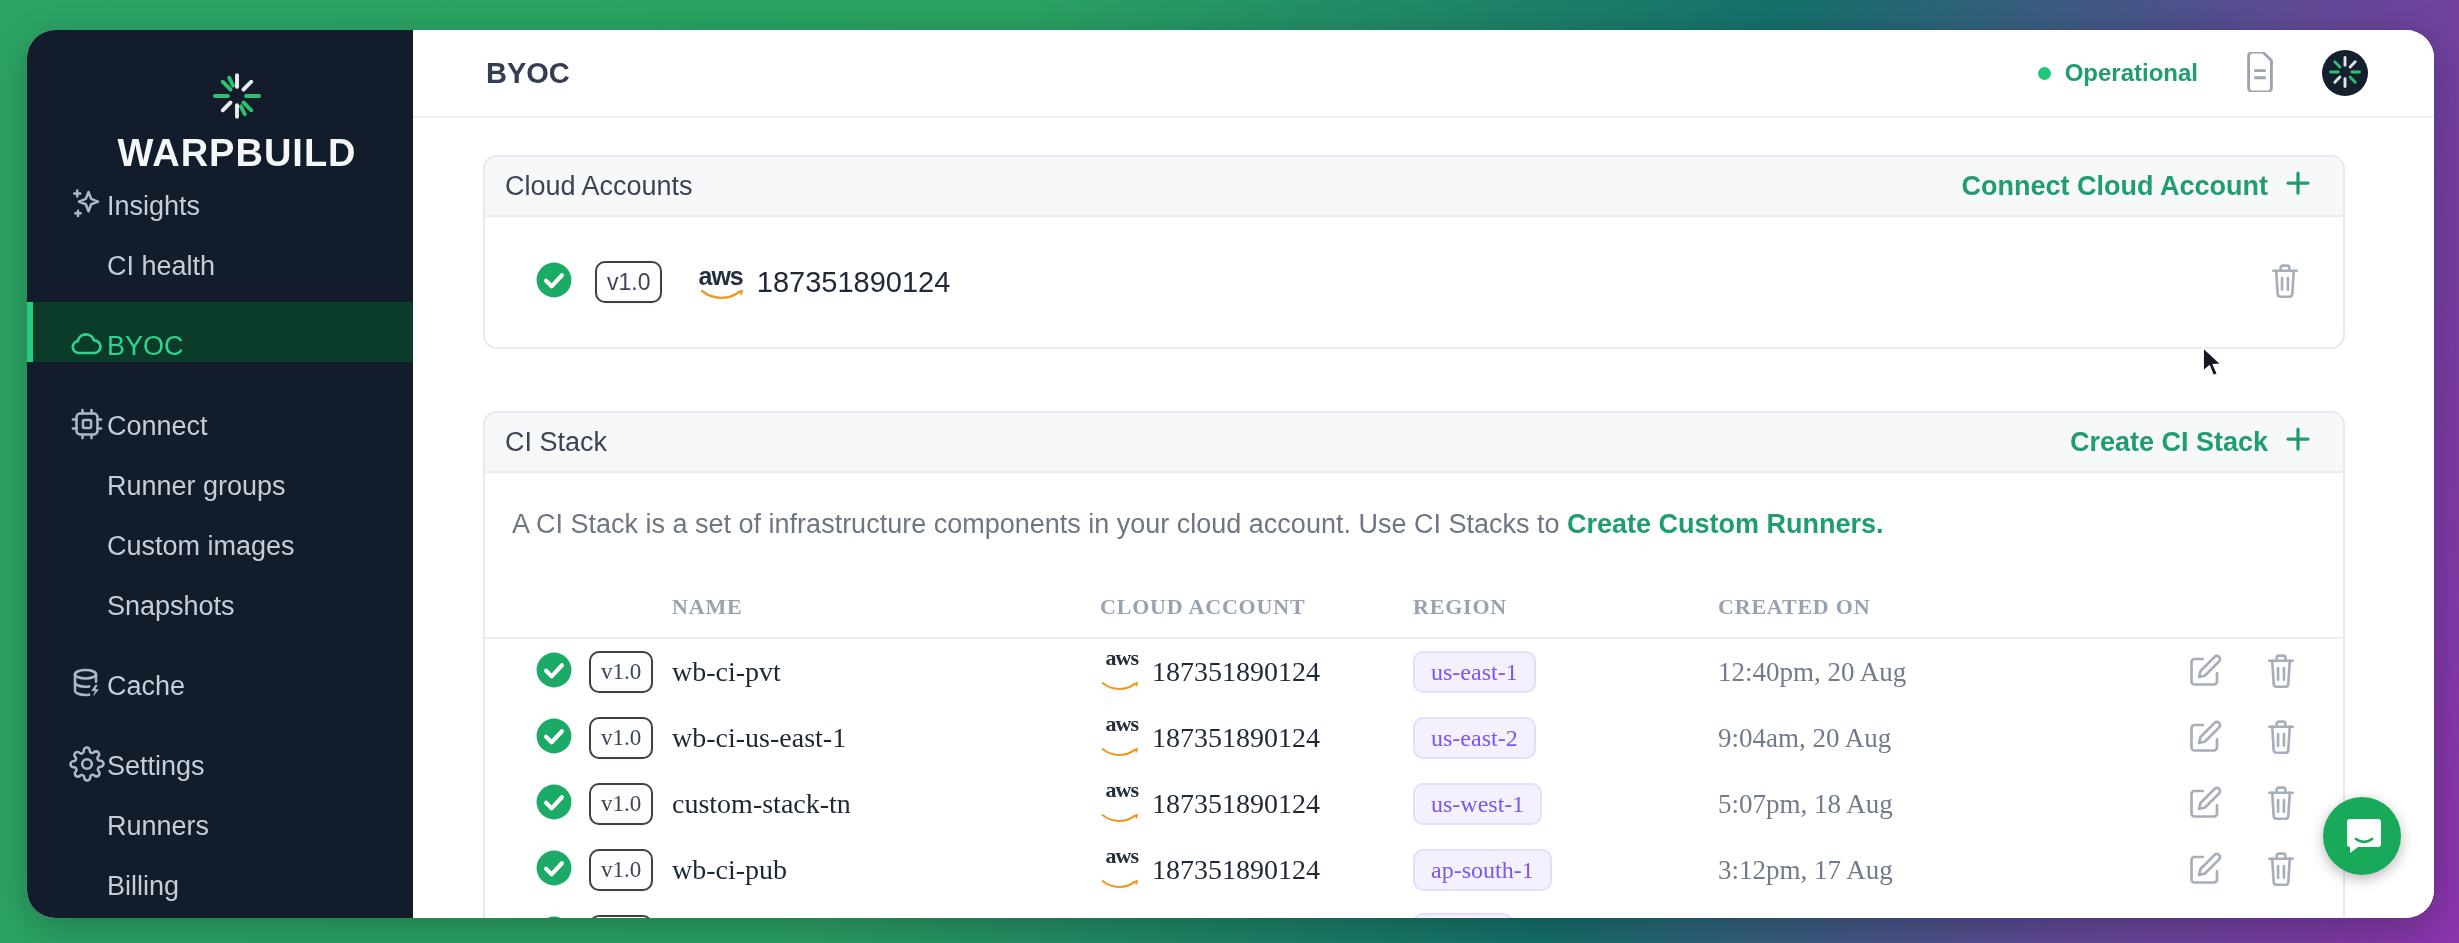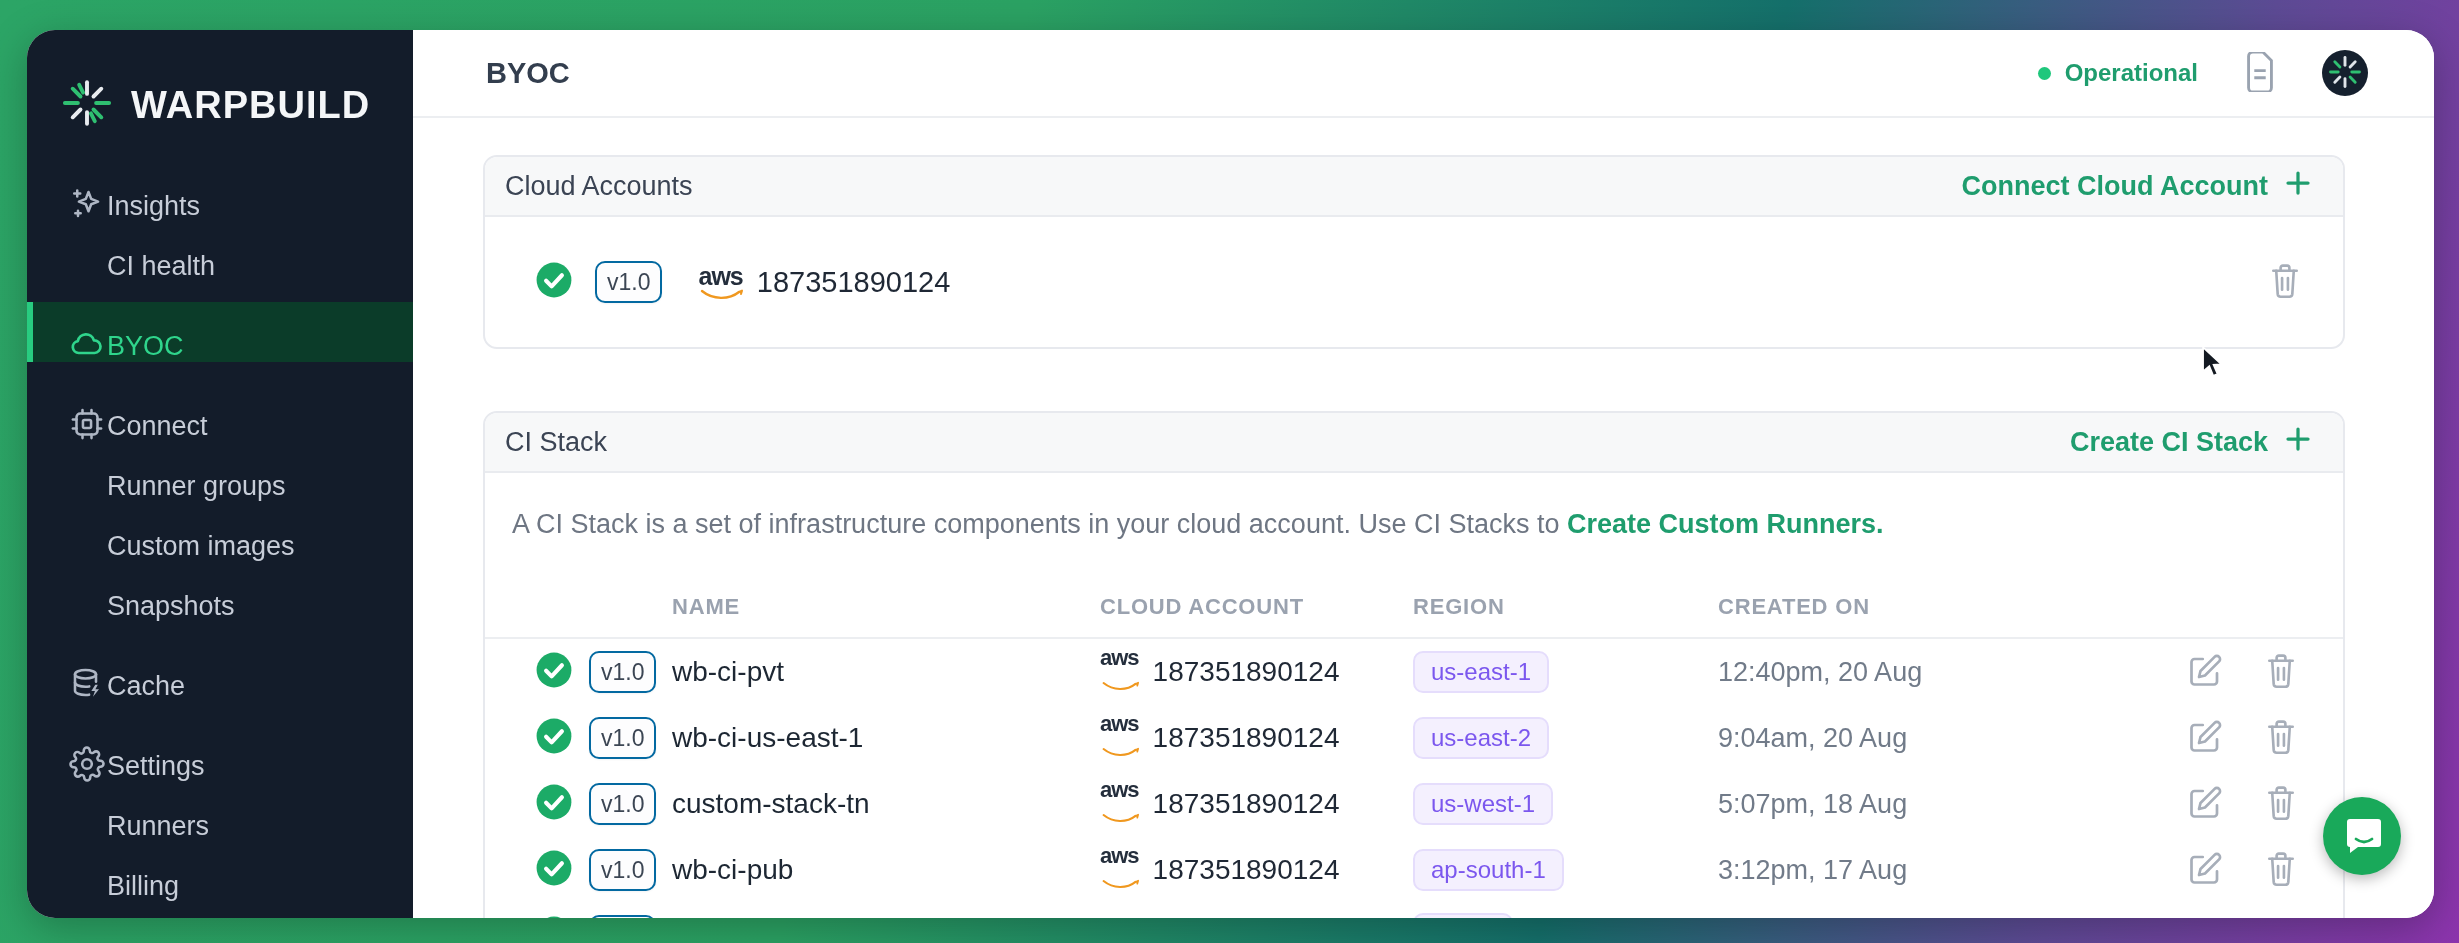--- a/index.html
+++ b/index.html
@@ -8,21 +8,21 @@
     background: linear-gradient(105deg, #2ca566 0%, #2ba263 38%, #15706b 66%, #5d4b95 84%, #8c34ad 100%);
     position:relative; overflow:hidden;
   }
   .window {
     position:absolute; left:27px; top:30px; width:2407px; height:888px;
     background:#ffffff; border-radius:28px; overflow:hidden; display:flex;
     box-shadow:0 10px 40px rgba(0,0,0,.25);
   }
   
   .sidebar { width:386px; background:#131c2a; flex:0 0 386px; display:flex; flex-direction:column; }
-  .brand { display:flex; align-items:center; gap:18px; padding:40px 0 0 34px; height:110px; }
+  .brand { display:flex; align-items:center; gap:6px; padding:40px 0 0 34px; height:110px;flex-direction:column; }
   .brand-name { color:#f4f6f8; font-size:38px; font-weight:700; letter-spacing:1px; }
   .nav { margin-top:22px; display:flex; flex-direction:column; }
   .nav-item { height:60px; display:flex; align-items:flex-end; padding-left:40px;
               color:#c7cdd8; font-size:27px; cursor:pointer; }
   .nav-item .nicon { width:40px; display:flex; align-items:center; justify-content:center; color:#aeb6c4; }
   .nav-item.sub { padding-left:80px; }
   .nav-item.gap { margin-top:20px; }
   .nav-item.selected { background:#0b3c29; border-left:6px solid #28cc80; padding-left:34px;
                        color:#2fd58c; }
   .nav-item.selected .nicon { color:#2fd58c; }
@@ -42,34 +42,34 @@
   .card { border:2px solid #e7e9ee; border-radius:14px; margin-bottom:62px; background:#fff; overflow:hidden; }
   .card-head { background:#f7f8f9; border-bottom:2px solid #e9ebef; height:60px; display:flex;
                align-items:center; padding:0 30px 0 20px; }
   .card-title { font-size:27px; font-weight:500; color:#3b4454; }
   .card-action { margin-left:auto; display:flex; align-items:center; gap:15px; background:none; border:none;
                  color:#1f9d6e; font-size:27px; font-weight:600; cursor:pointer; font-family:inherit; }
   
   .account-row { height:130px; display:flex; align-items:center; padding:0 40px 0 50px; gap:0; }
   .check { flex:0 0 auto; }
   .vbadge { display:inline-flex; align-items:center; justify-content:center; min-width:64px; height:42px;
-            border:2px solid #0369a1; background:#fdfdfe; border-radius:10px; color:#3c4654; font-size:23px;
+            border:2px solid #404040; background:#fdfdfe; border-radius:10px; color:#3c4654; font-size:23px;
             padding:0 10px; box-shadow:0 1px 2px rgba(20,30,50,.05); }
   .account-row .vbadge { margin-left:22px; }
   .aws { display:inline-flex; flex-direction:column; align-items:flex-end; line-height:1; margin:0 14px 0 36px; }
   .aws b { font-size:25px; font-weight:700; color:#242e3c; letter-spacing:-1px; }
   .account-id { font-size:29px; color:#1f2835; font-weight:500; }
   .row-actions { margin-left:auto; display:flex; align-items:center; gap:40px; }
   .act-btn { background:none; border:none; cursor:pointer; color:#a7aeb9; display:flex; }
   
   .card-desc { padding:34px 30px 0 27px; font-size:27px; line-height:34px; color:#6e7683; margin-bottom:36px; }
   .card-desc a { color:#1f9d6e; font-weight:700; text-decoration:none; cursor:pointer;text-align:center; }
   
   .trow { display:grid; grid-template-columns:54px 83px 428px 313px 305px 464px 1fr;
-          align-items:center; padding:0 44px 0 50px; }
+          align-items:center; padding:0 44px 0 50px;font-family:Liberation Serif, serif; }
   .thead { height:62px; border-bottom:2px solid #eceef1; }
   .thead .th { font-size:22px; font-weight:600; color:#9aa2af; letter-spacing:0.8px; }
   .tbody .trow { height:66px; }
   .cell-name { font-size:28px; font-weight:500; color:#1d2733; }
   .cell-account { display:flex; align-items:center; font-size:28px; color:#1f2835; font-weight:500; }
   .cell-account .aws { margin:0 14px 0 0; }
   .cell-account .aws b { font-size:22px; }
   .region-badge { display:inline-flex; align-items:center; justify-content:center; min-width:100px; height:42px;
                   background:#f4f0fe; border:2px solid #e5ddfc; border-radius:10px; color:#7b57ee;
                   font-size:24px; padding:0 16px; }

